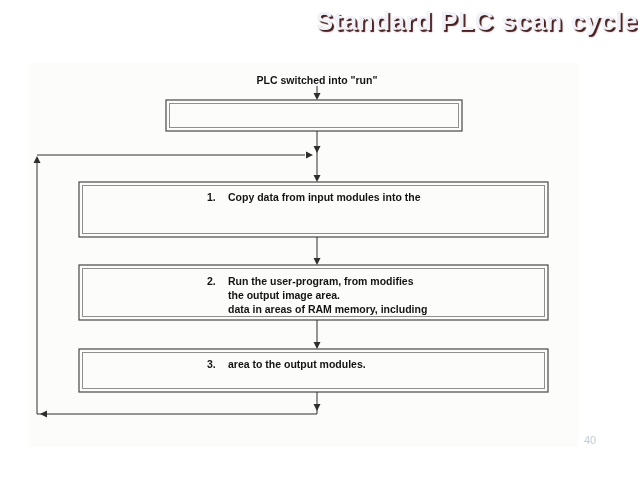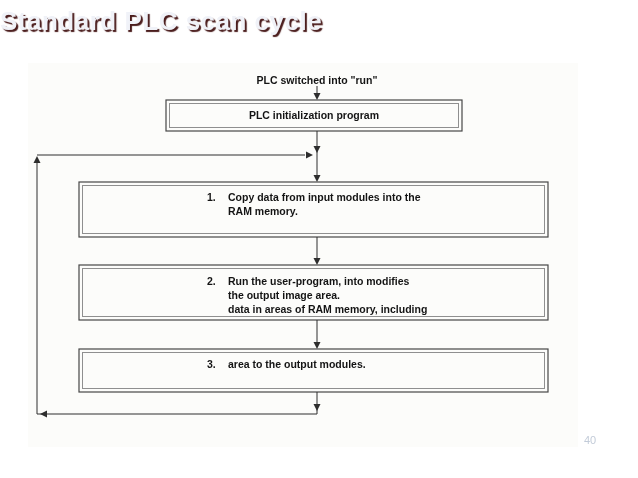--- a/index.html
+++ b/index.html
@@ -14,21 +14,21 @@
       linear-gradient(180deg,
         var(--background-top,#0d6bcd) 0%,
         #0c5fba 35%,
         #0d4countered 0%,
         #0d4astray 0%,
         #0d4a97 68%,
         var(--background-bottom,#0e2a52) 100%);
   }
   .title{
     position:absolute; left:0; right:0; top:6px;
-    margin:0; text-align:left;
+    margin:0; text-align:right;
     font-size:26px; font-weight:700; letter-spacing:.5px;
     color:var(--title-text,#f0f2f8);
     text-shadow:2px 2px 1px var(--title-shadow,#4a1c1c);
   }
   .panel{
     position:absolute; left:28px; top:63px;
     width:550px; height:384px;
     background:var(--panel,#fcfcfa);
   }
   .panel svg{position:absolute;left:0;top:0;}
@@ -104,34 +104,32 @@
 
       <rect class="box-outer" x="51" y="286" width="469" height="43"></rect>
       <rect class="box-inner" x="54.5" y="289.5" width="462" height="36"></rect>
 
       <path class="fl" d="M289,329 V351"></path>
       <polygon class="ah" points="289,348 285.5,341 292.5,341"></polygon>
     </svg>
 
     <div class="lbl start-label">PLC switched into "run"</div>
 
-    <div class="lbl init-label">PLC initialization program</div>
 
     <div class="step step1">
       <span class="num">1.</span>
       <span class="lines">
         <span>Copy data from input modules into the</span>
-        <span>RAM memory.</span>
       </span>
     </div>
 
     <div class="step step2">
       <span class="num">2.</span>
       <span class="lines">
-        <span>Run the user-program, into modifies</span>
+        <span>Run the user-program, from modifies</span>
         <span>the output image area.</span>
         <span>data in areas of RAM memory, including</span>
       </span>
     </div>
 
     <div class="step step3">
       <span class="num">3.</span>
       <span class="lines">
         <span>area to the output modules.</span>
       </span>

